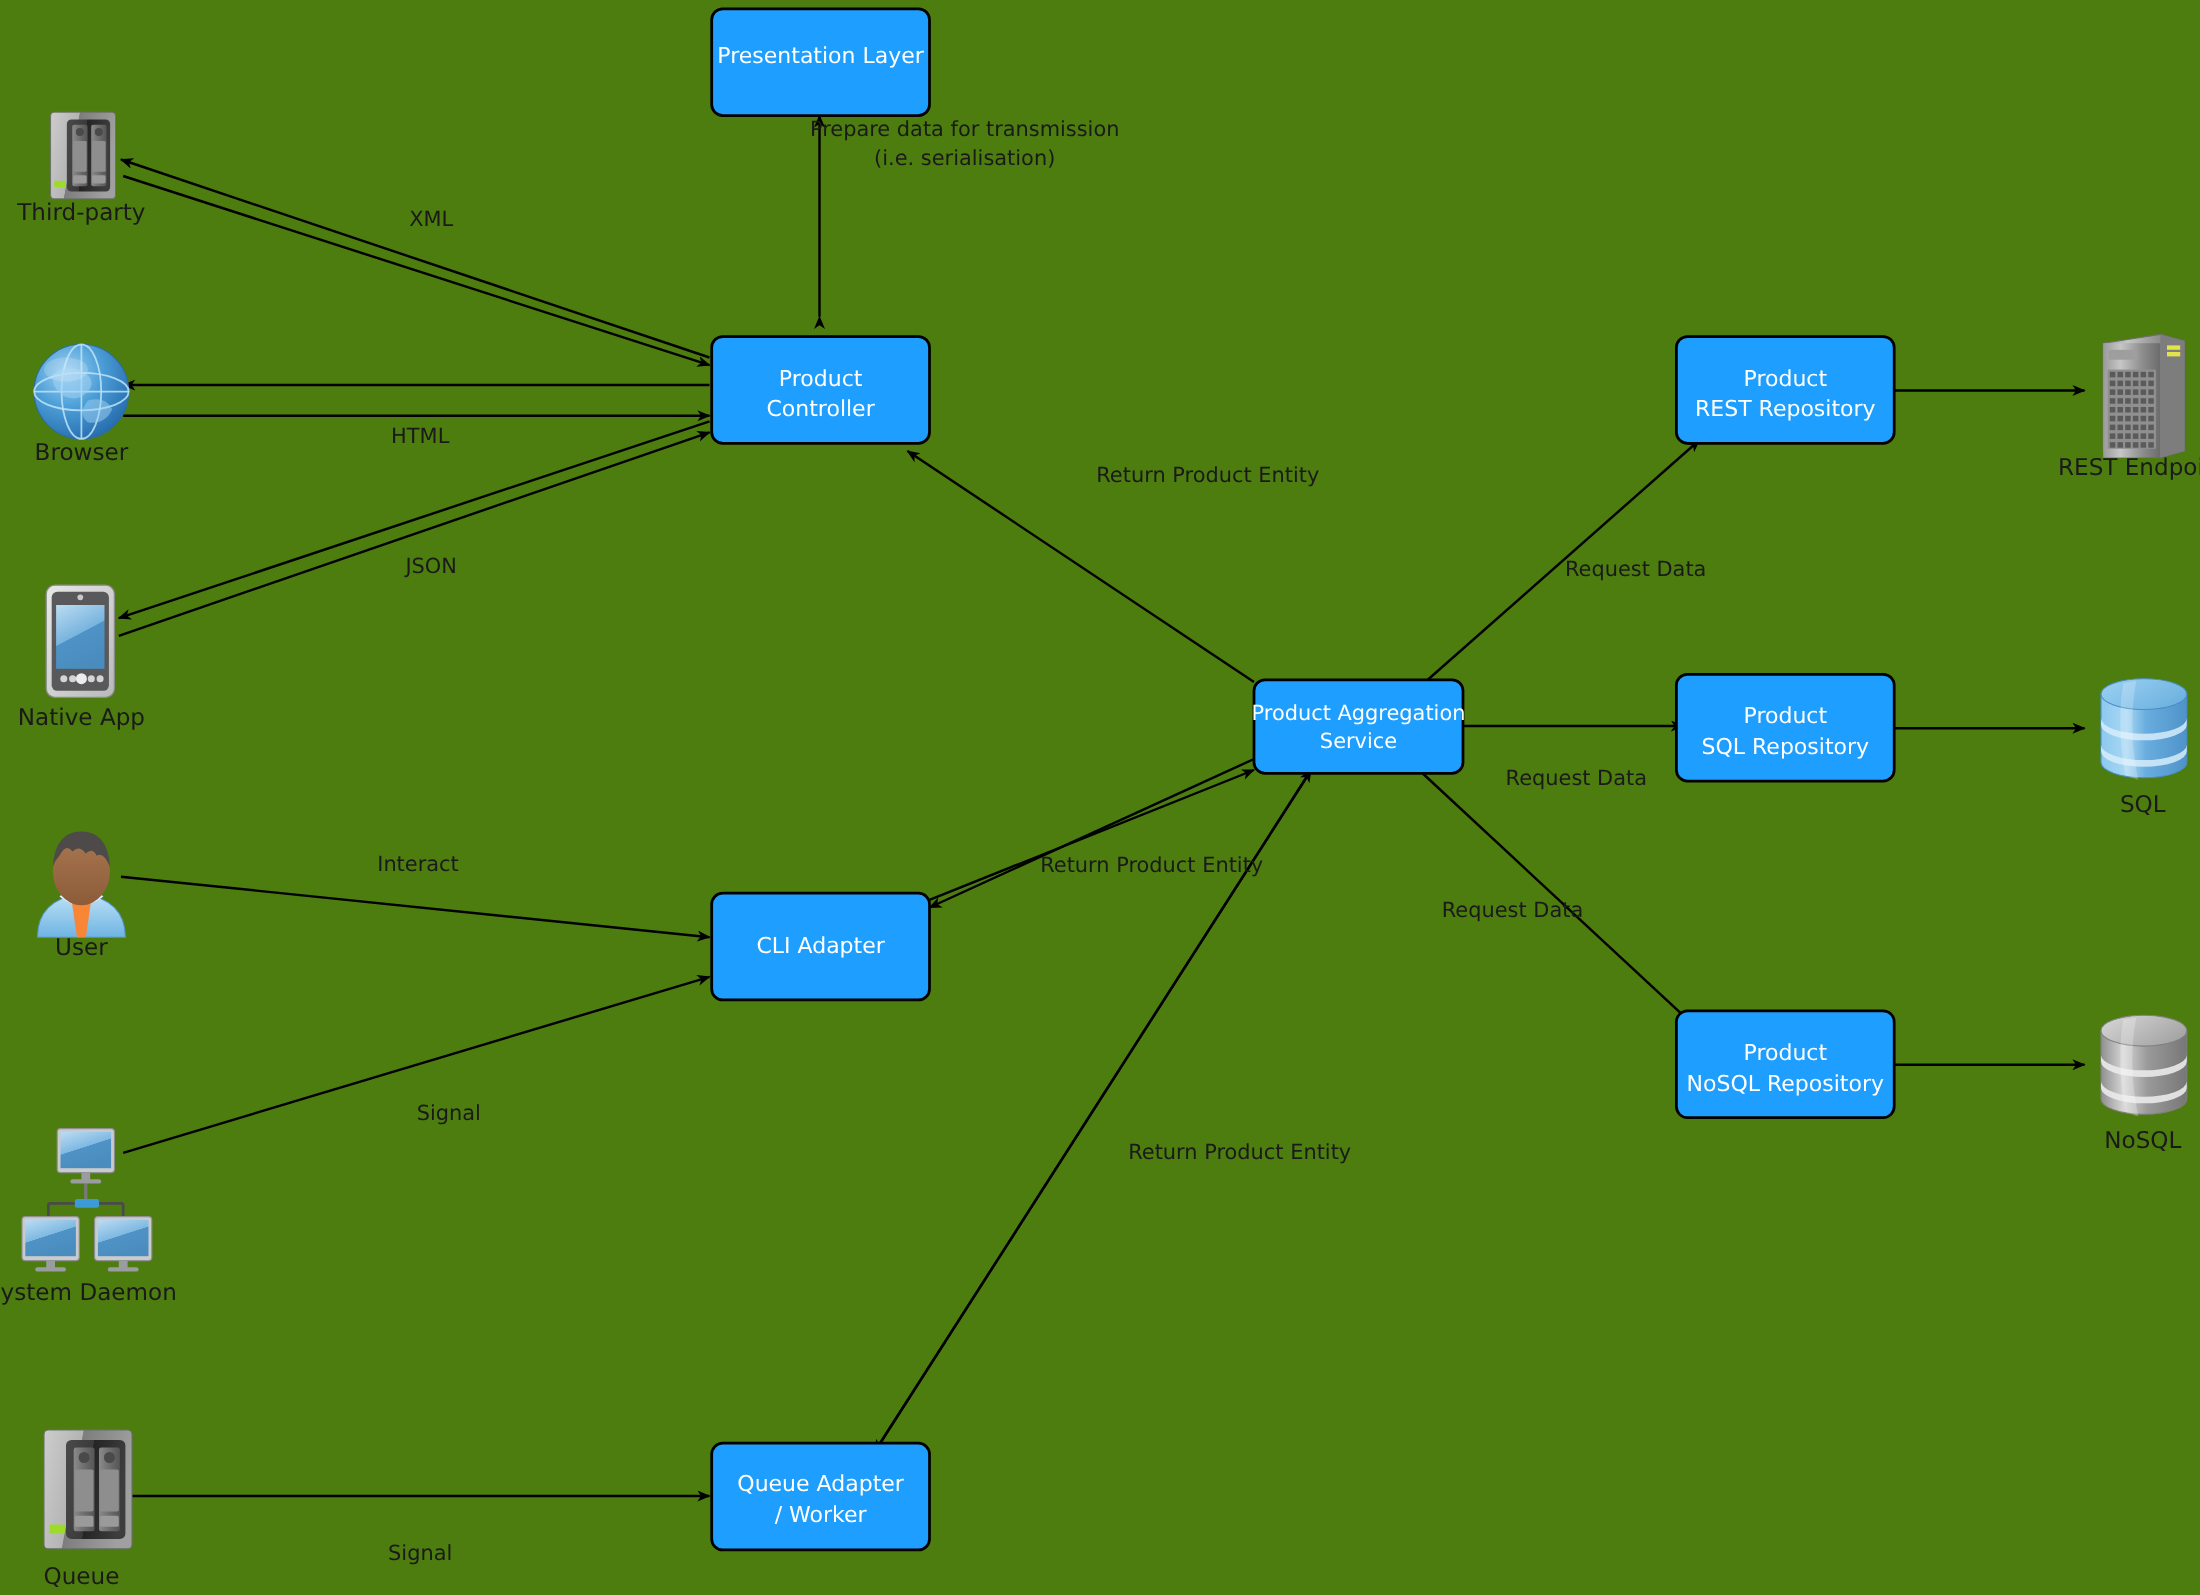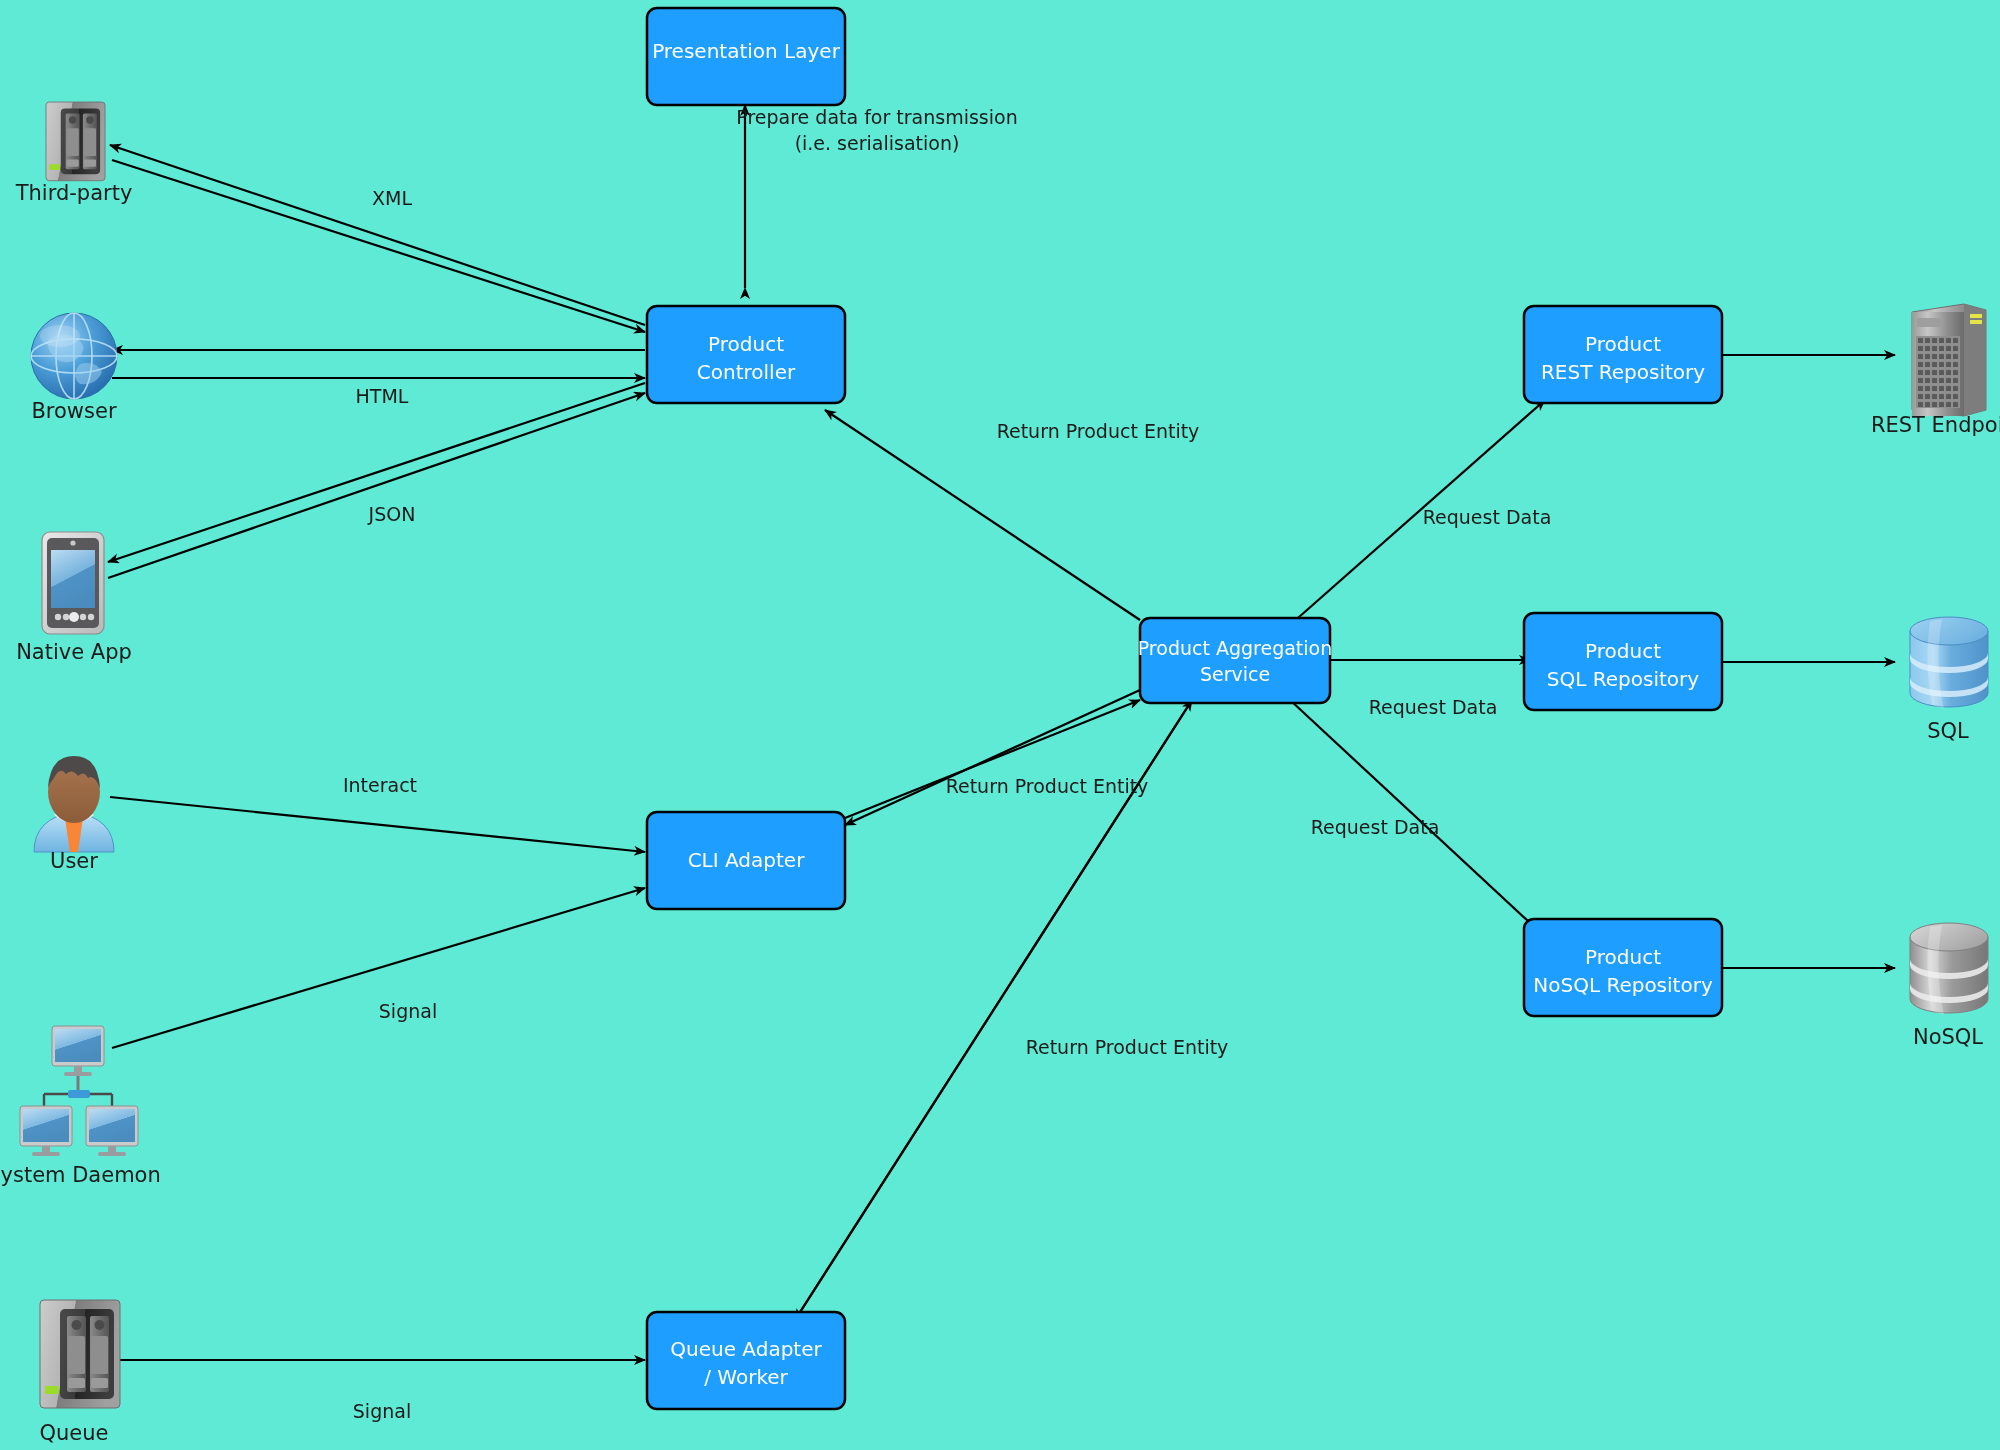--- a/index.html
+++ b/index.html
@@ -8,21 +8,21 @@
     padding: 0;
     background: #ffffff;
   }
   body {
     font-family: "DejaVu Sans", "Liberation Sans", sans-serif;
   }
   #diagram-root {
     position: relative;
     width: 2000px;
     height: 1450px;
-    background: #5eead4;
+    background: #4d7c0f;
     overflow: hidden;
   }
   svg#canvas {
     position: absolute;
     top: 0;
     left: 0;
     width: 2000px;
     height: 1450px;
     display: block;
   }

